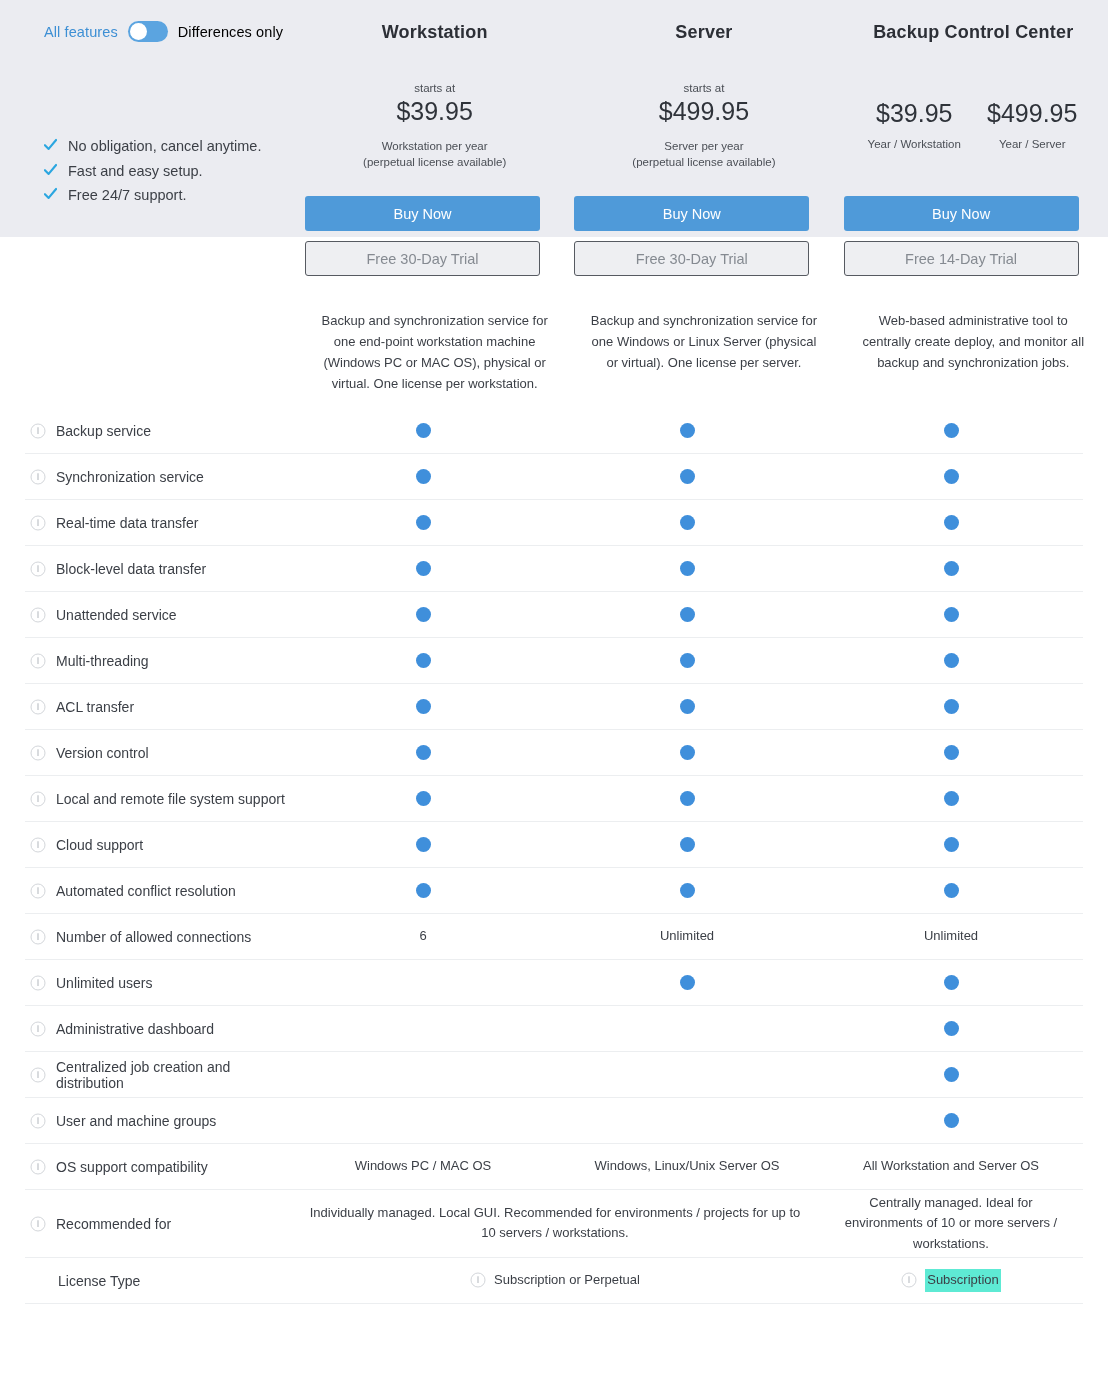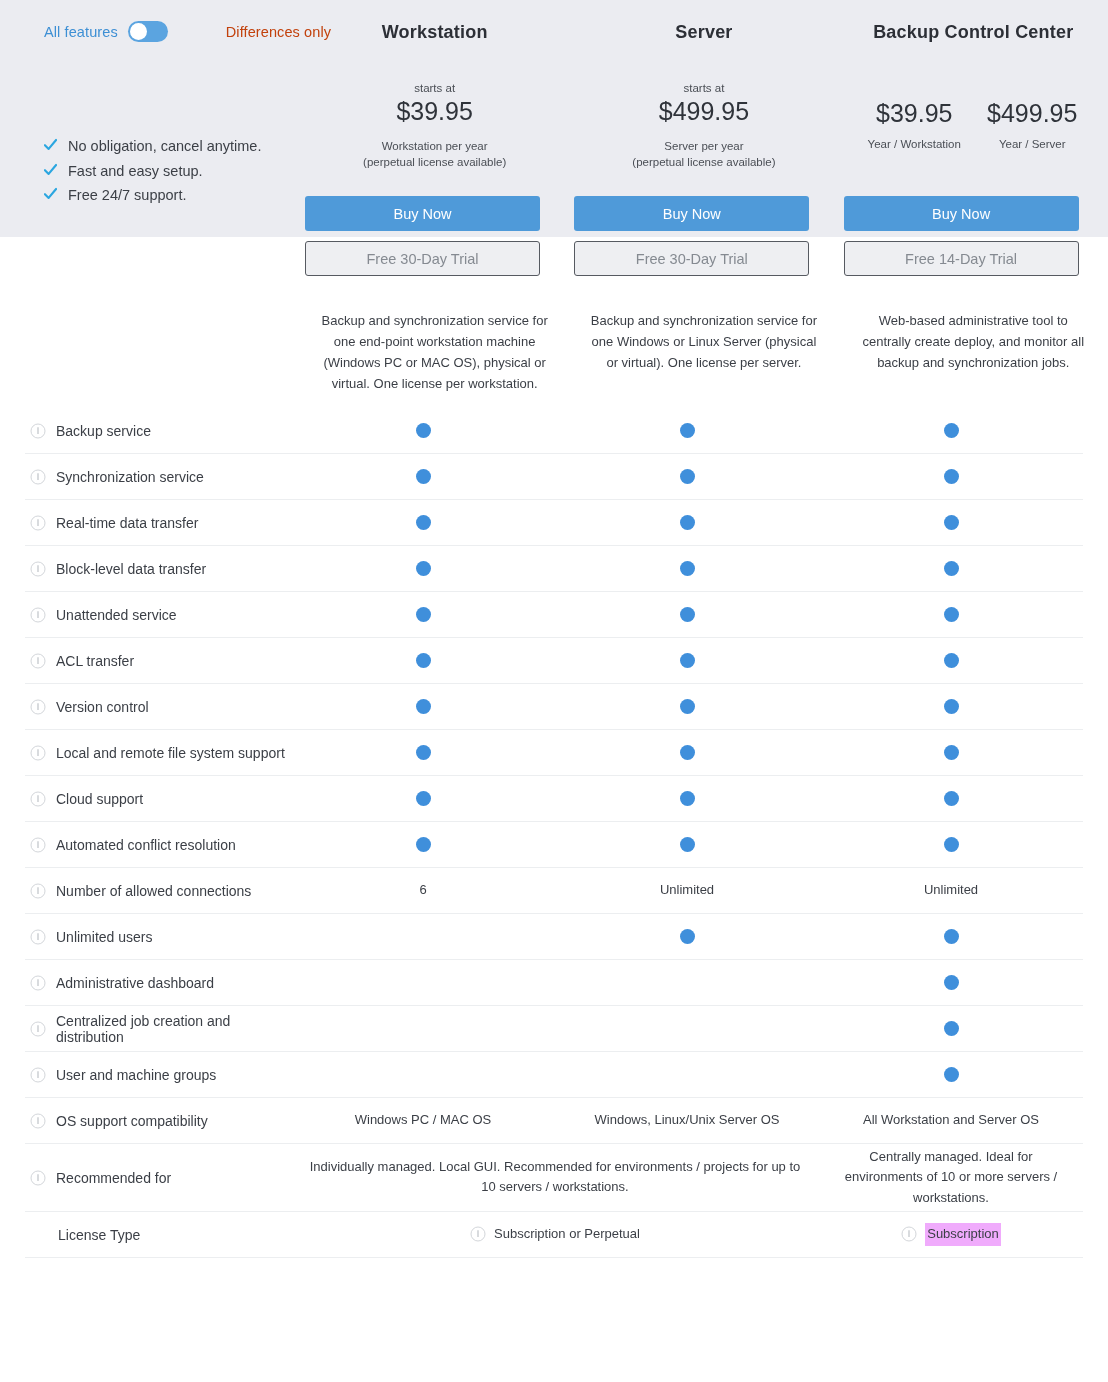--- a/index.html
+++ b/index.html
@@ -31,23 +31,22 @@
     align-items: center;
     gap: 10px;
   }
   .toggle-label-left {
     font-size: 14.5px;
     color: #3d8fd4;
     letter-spacing: .1px;
   }
   .toggle-label-right {
     font-size: 14.5px;
-    color: #c2410c;
+    color: #000000;
     letter-spacing: .1px;
-    margin-left: 48px;
   }
   .toggle-switch {
     width: 40px; height: 21px;
     border-radius: 11px;
     background: #5ba4e0;
     position: relative;
     flex: none;
     cursor: pointer;
   }
   .toggle-knob {
@@ -234,21 +233,21 @@
   .dot {
     width: 15px; height: 15px;
     border-radius: 50%;
     background: #3f8fdb;
   }
   .cell-with-icon {
     display: flex;
     align-items: center;
     gap: 8px;
   }
-  .highlight { background: #f0abfc; color: #3b3f46; padding: 1px 2px; }
+  .highlight { background: #5eead4; color: #3b3f46; padding: 1px 2px; }
 </style>
 </head>
 <body>
 
 <div class="page">
 
   <div class="header-panel">
 
     <div class="toggle-row">
       <span class="toggle-label-left">All features</span>
@@ -413,20 +412,40 @@
           </div>
         </div>
       </div>
       <div class="frow">
         <div class="fname">
           <svg viewBox="0 0 16 16" class="info-icon">
             <circle cx="8" cy="8" r="7" fill="none" stroke="#d3d6da" stroke-width="1"></circle>
             <line x1="8" y1="4.2" x2="8" y2="11" stroke="#b9bdc3" stroke-width="1.1"></line>
           </svg>
           <span>Unattended service</span>
+        </div>
+        <div class="fvals">
+          <div class="fcell">
+            <div class="dot"></div>
+          </div>
+          <div class="fcell">
+            <div class="dot"></div>
+          </div>
+          <div class="fcell">
+            <div class="dot"></div>
+          </div>
+        </div>
+      </div>
+      <div class="frow">
+        <div class="fname">
+          <svg viewBox="0 0 16 16" class="info-icon">
+            <circle cx="8" cy="8" r="7" fill="none" stroke="#d3d6da" stroke-width="1"></circle>
+            <line x1="8" y1="4.2" x2="8" y2="11" stroke="#b9bdc3" stroke-width="1.1"></line>
+          </svg>
+          <span>Multi-threading</span>
         </div>
         <div class="fvals">
           <div class="fcell">
             <div class="dot"></div>
           </div>
           <div class="fcell">
             <div class="dot"></div>
           </div>
           <div class="fcell">
             <div class="dot"></div>

